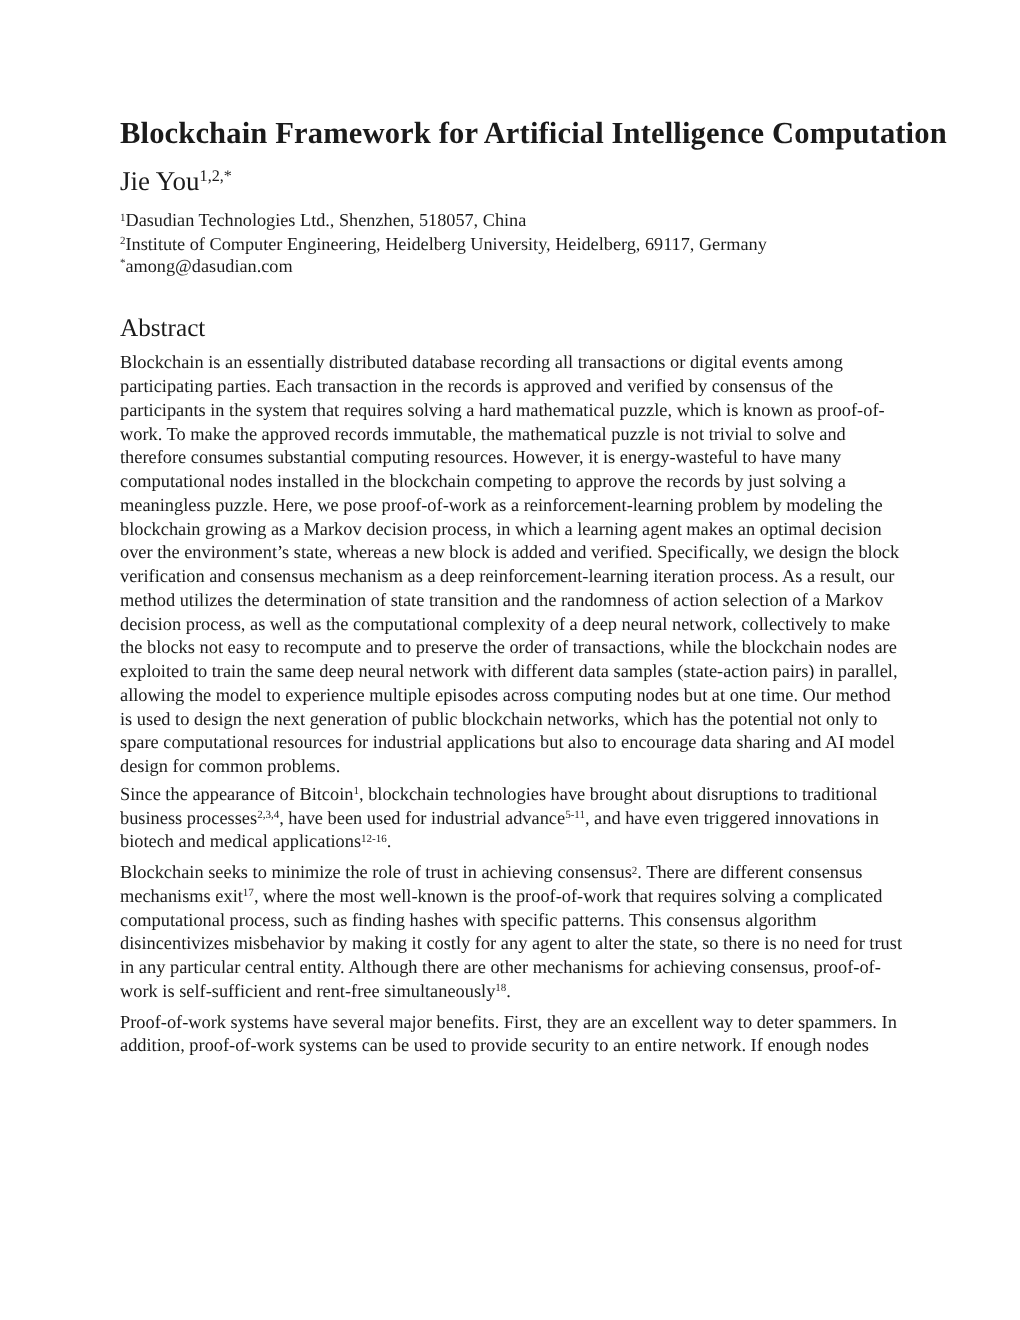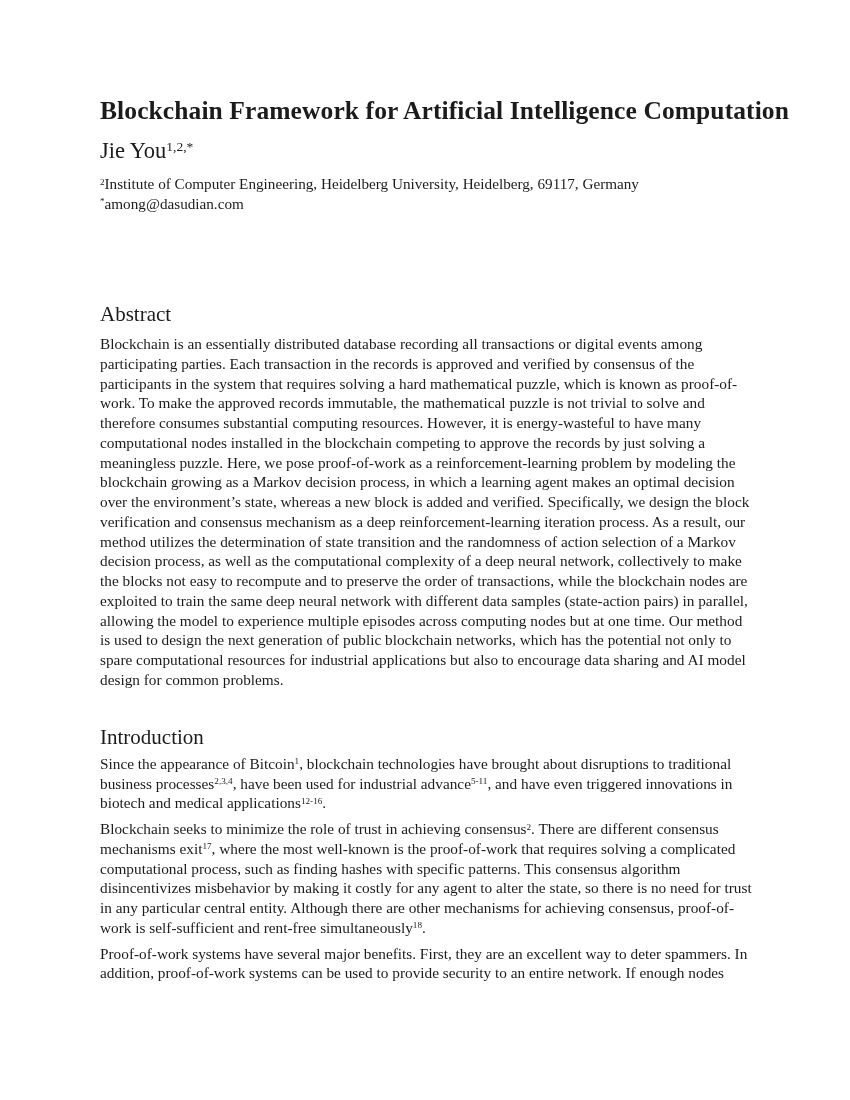--- a/index.html
+++ b/index.html
@@ -48,21 +48,21 @@
   }
   .aff-line {
     margin: 0;
   }
   .section-heading {
     font-size: 21px;
     font-weight: normal;
     line-height: 1.25;
     margin: 0;
   }
-  .h-abstract { margin-top: 88px; }
+  .h-abstract { margin-top: 28px; }
   .h-intro    { margin-top: 34px; }
   .body-para {
     font-size: 15.3px;
     line-height: 19.75px;
     margin: 6px 0 0 0;
     text-align: left;
   }
   .p-abstract { margin-top: 7px; }
   .p-intro-1  { margin-top: 4px; }
   .p-intro-2  { }
@@ -71,29 +71,29 @@
 </head>
 <body>
 
 <main class="content">
 
   <h1 class="paper-title">Blockchain Framework for Artificial Intelligence Computation</h1>
 
   <p class="author-line"><span>Jie You</span><sup>1,2,*</sup></p>
 
   <div class="affiliations">
+    <p class="aff-line"><sup>1</sup><span>Dasudian Technologies Ltd., Shenzhen, 518057, China</span></p>
     <p class="aff-line"><sup>2</sup><span>Institute of Computer Engineering, Heidelberg University, Heidelberg, 69117, Germany</span></p>
     <p class="aff-line"><sup>*</sup><span>among@dasudian.com</span></p>
   </div>
 
   <h2 class="section-heading h-abstract">Abstract</h2>
 
   <p class="body-para p-abstract">Blockchain is an essentially distributed database recording all transactions or digital events among participating parties. Each transaction in the records is approved and verified by consensus of the participants in the system that requires solving a hard mathematical puzzle, which is known as proof-of-work. To make the approved records immutable, the mathematical puzzle is not trivial to solve and therefore consumes substantial computing resources. However, it is energy-wasteful to have many computational nodes installed in the blockchain competing to approve the records by just solving a meaningless puzzle. Here, we pose proof-of-work as a reinforcement-learning problem by modeling the blockchain growing as a Markov decision process, in which a learning agent makes an optimal decision over the environment’s state, whereas a new block is added and verified. Specifically, we design the block verification and consensus mechanism as a deep reinforcement-learning iteration process. As a result, our method utilizes the determination of state transition and the randomness of action selection of a Markov decision process, as well as the computational complexity of a deep neural network, collectively to make the blocks not easy to recompute and to preserve the order of transactions, while the blockchain nodes are exploited to train the same deep neural network with different data samples (state-action pairs) in parallel, allowing the model to experience multiple episodes across computing nodes but at one time. Our method is used to design the next generation of public blockchain networks, which has the potential not only to spare computational resources for industrial applications but also to encourage data sharing and AI model design for common problems.</p>
 
-  <h2 class="section-heading h-intro">Introduction</h2>
 
   <p class="body-para p-intro-1">Since the appearance of Bitcoin<sup>1</sup>, blockchain technologies have brought about disruptions to traditional business processes<sup>2,3,4</sup>, have been used for industrial advance<sup>5-11</sup>, and have even triggered innovations in biotech and medical applications<sup>12-16</sup>.</p>
 
   <p class="body-para p-intro-2">Blockchain seeks to minimize the role of trust in achieving consensus<sup>2</sup>. There are different consensus mechanisms exit<sup>17</sup>, where the most well-known is the proof-of-work that requires solving a complicated computational process, such as finding hashes with specific patterns. This consensus algorithm disincentivizes misbehavior by making it costly for any agent to alter the state, so there is no need for trust in any particular central entity. Although there are other mechanisms for achieving consensus, proof-of-work is self-sufficient and rent-free simultaneously<sup>18</sup>.</p>
 
   <p class="body-para p-intro-3">Proof-of-work systems have several major benefits. First, they are an excellent way to deter spammers. In addition, proof-of-work systems can be used to provide security to an entire network. If enough nodes</p>
 
 </main>
 
 </body></html>

